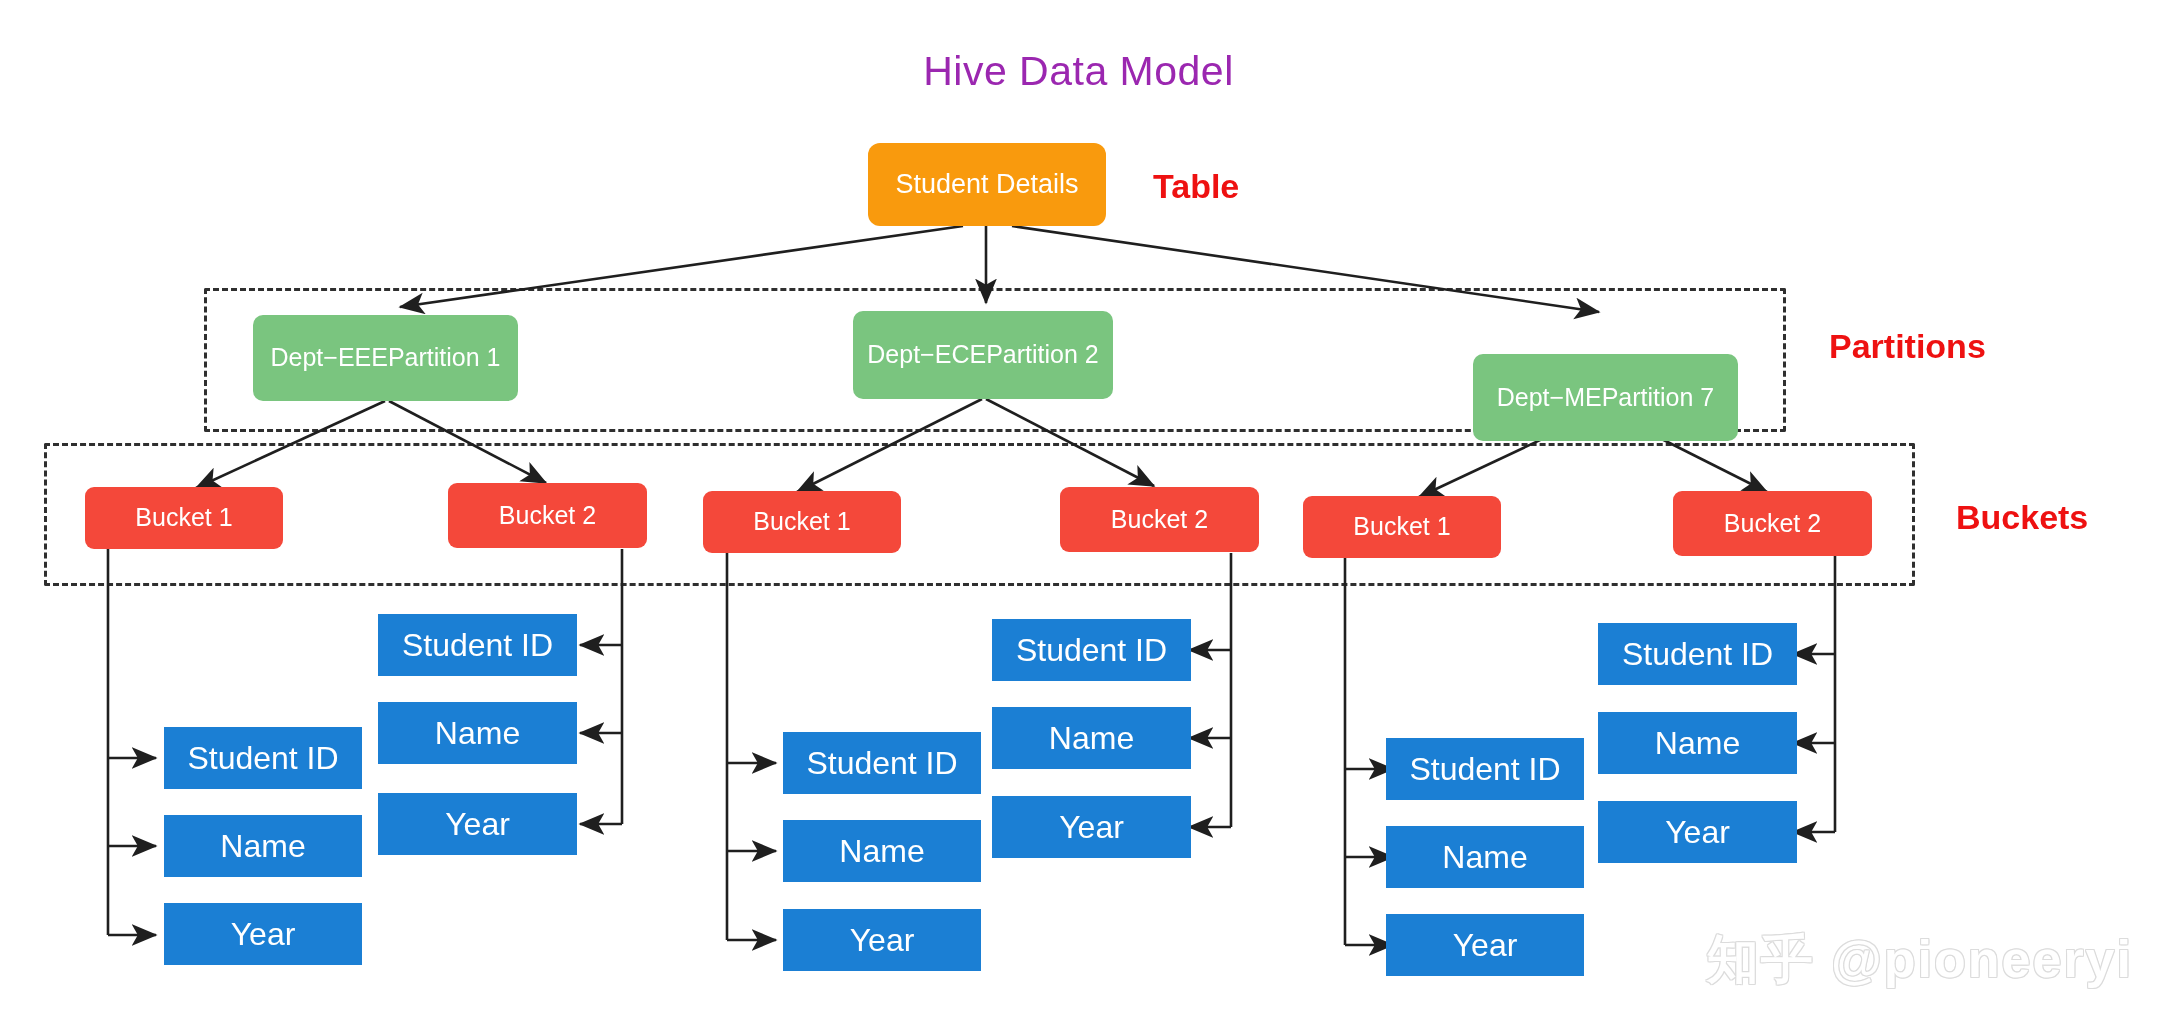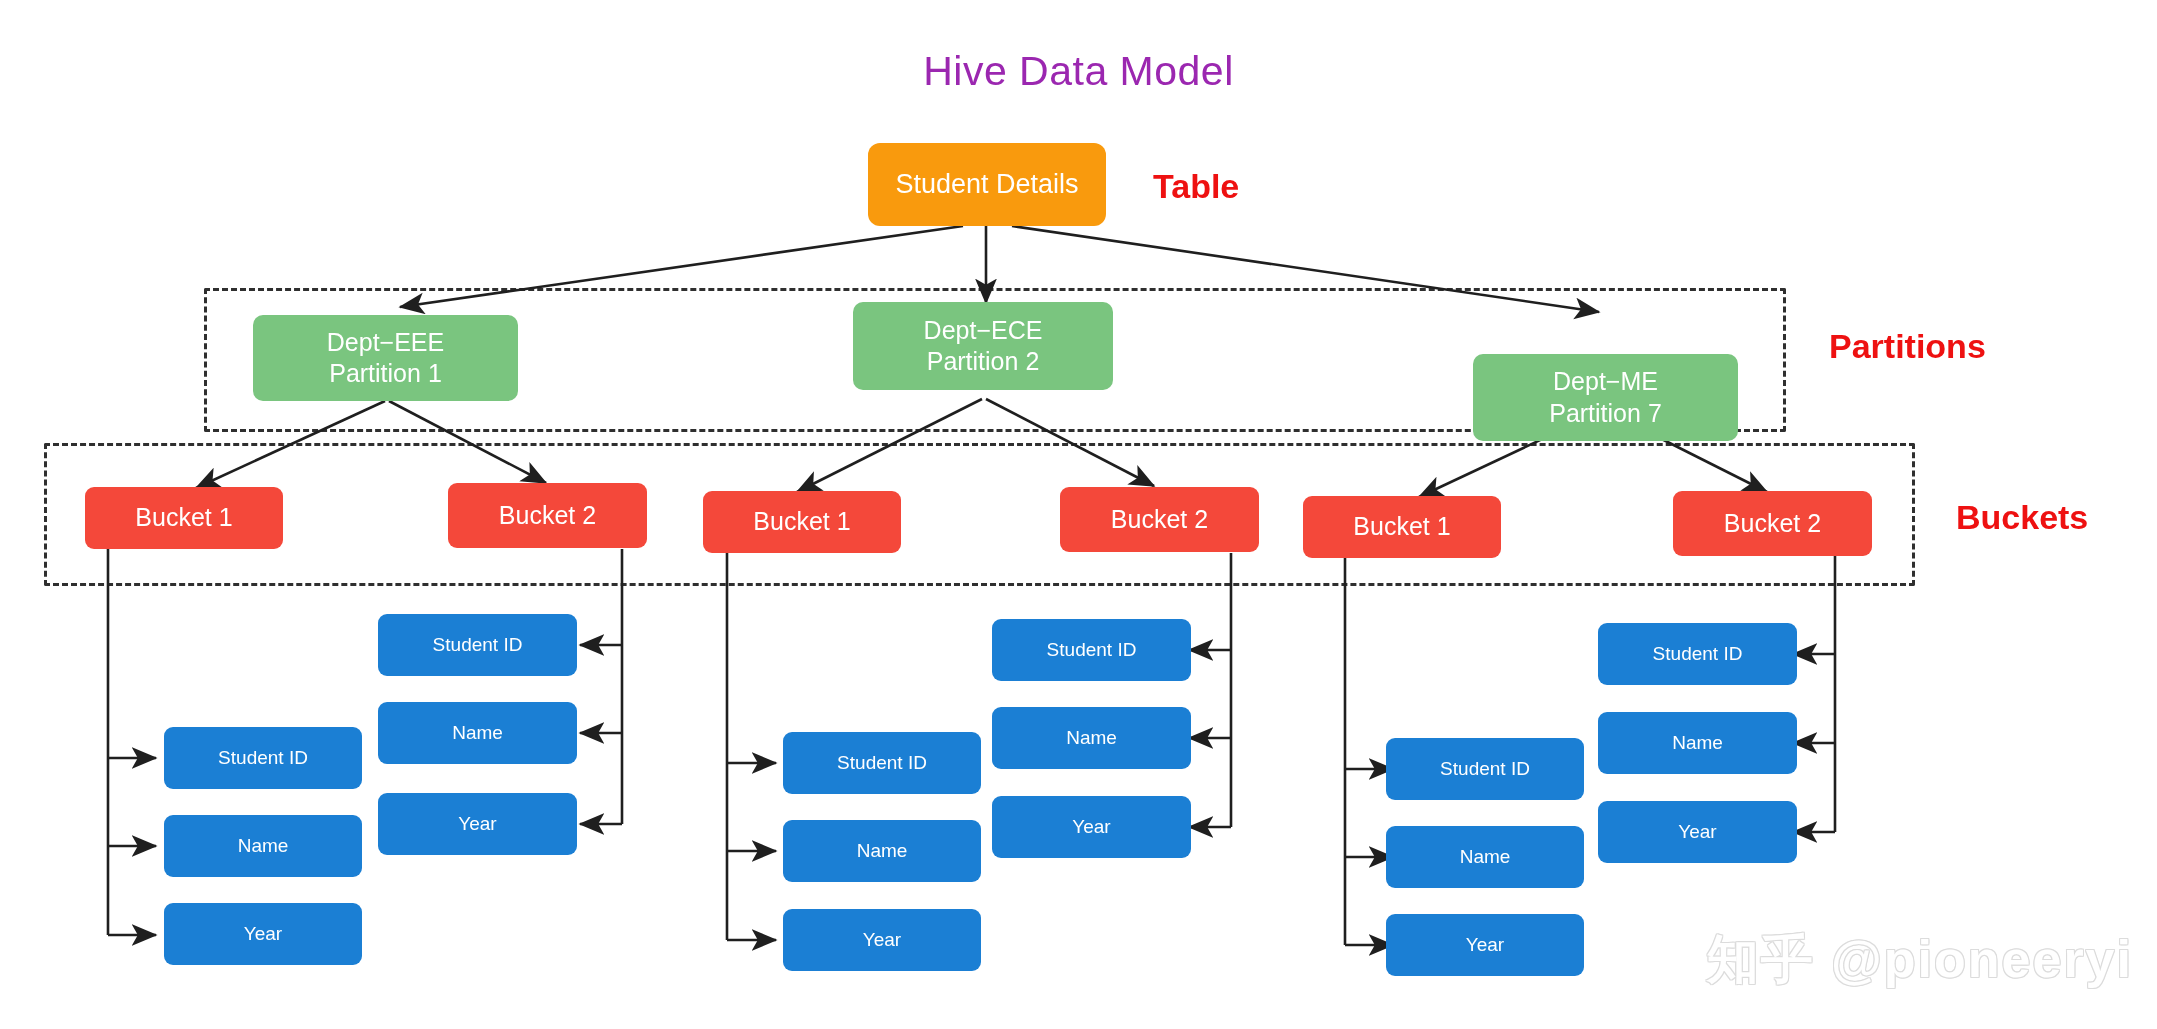--- a/index.html
+++ b/index.html
@@ -38,31 +38,31 @@
   }
   .node.table-node{
     background:#f99a0d;
     font-size:27px;
     border-radius:12px;
   }
   .node.part-node{
     background:#7ac57f;
     font-size:25px;
     border-radius:10px;
-    flex-direction:column;
+    flex-direction:row;
   }
   .node.bucket-node{
     background:#f4483a;
     font-size:25px;
     border-radius:9px;
   }
   .node.field-node{
     background:#1b7fd4;
-    font-size:19px;
-    border-radius:9px;
+    font-size:32px;
+    border-radius:0;
   }
 
   
   .group-frame{
     position:absolute;
     border:3px dashed #2f2f2f;
     border-radius:2px;
     box-sizing:border-box;
     z-index:1;
   }
@@ -179,21 +179,21 @@
 
   <div class="node table-node" style="left:868px;top:143px;width:238px;height:83px;justify-content:center;">
     <span>Student Details</span>
   </div>
   <div class="side-label" style="left:1153px;top:167px;">Table</div>
 
   <div class="node part-node" style="left:253px;top:315px;width:265px;height:86px;">
     <span>Dept−EEE</span>
     <span>Partition 1</span>
   </div>
-  <div class="node part-node" style="left:853px;top:302px;width:260px;height:88px;">
+  <div class="node part-node" style="left:853px;top:311px;width:260px;height:88px;">
     <span>Dept−ECE</span>
     <span>Partition 2</span>
   </div>
   <div class="node part-node" style="left:1473px;top:324px;width:265px;height:87px;margin-top:30px;">
     <span>Dept−ME</span>
     <span>Partition 7</span>
   </div>
   <div class="side-label" style="left:1829px;top:327px;">Partitions</div>
 
   <div class="node bucket-node" style="left:85px;top:487px;width:198px;height:62px;">

